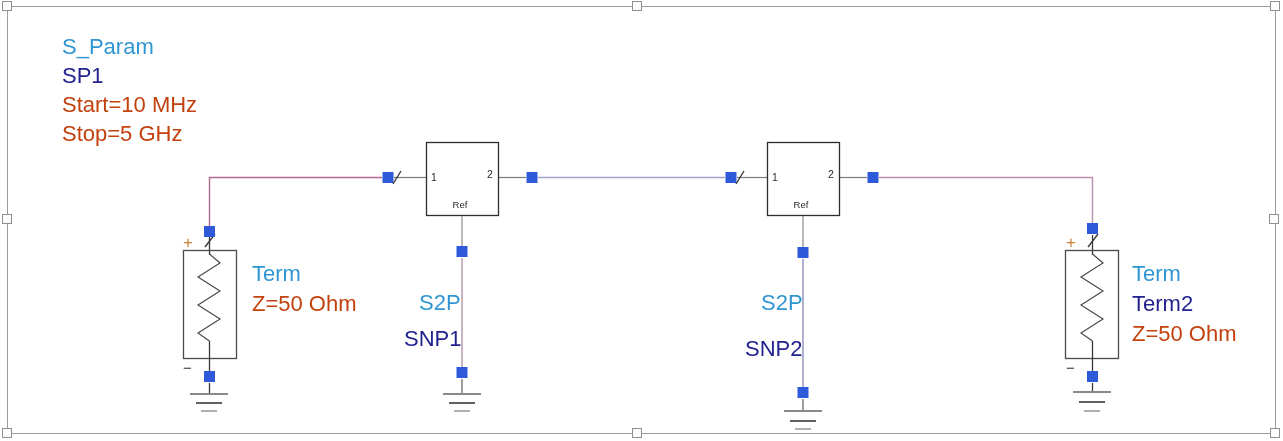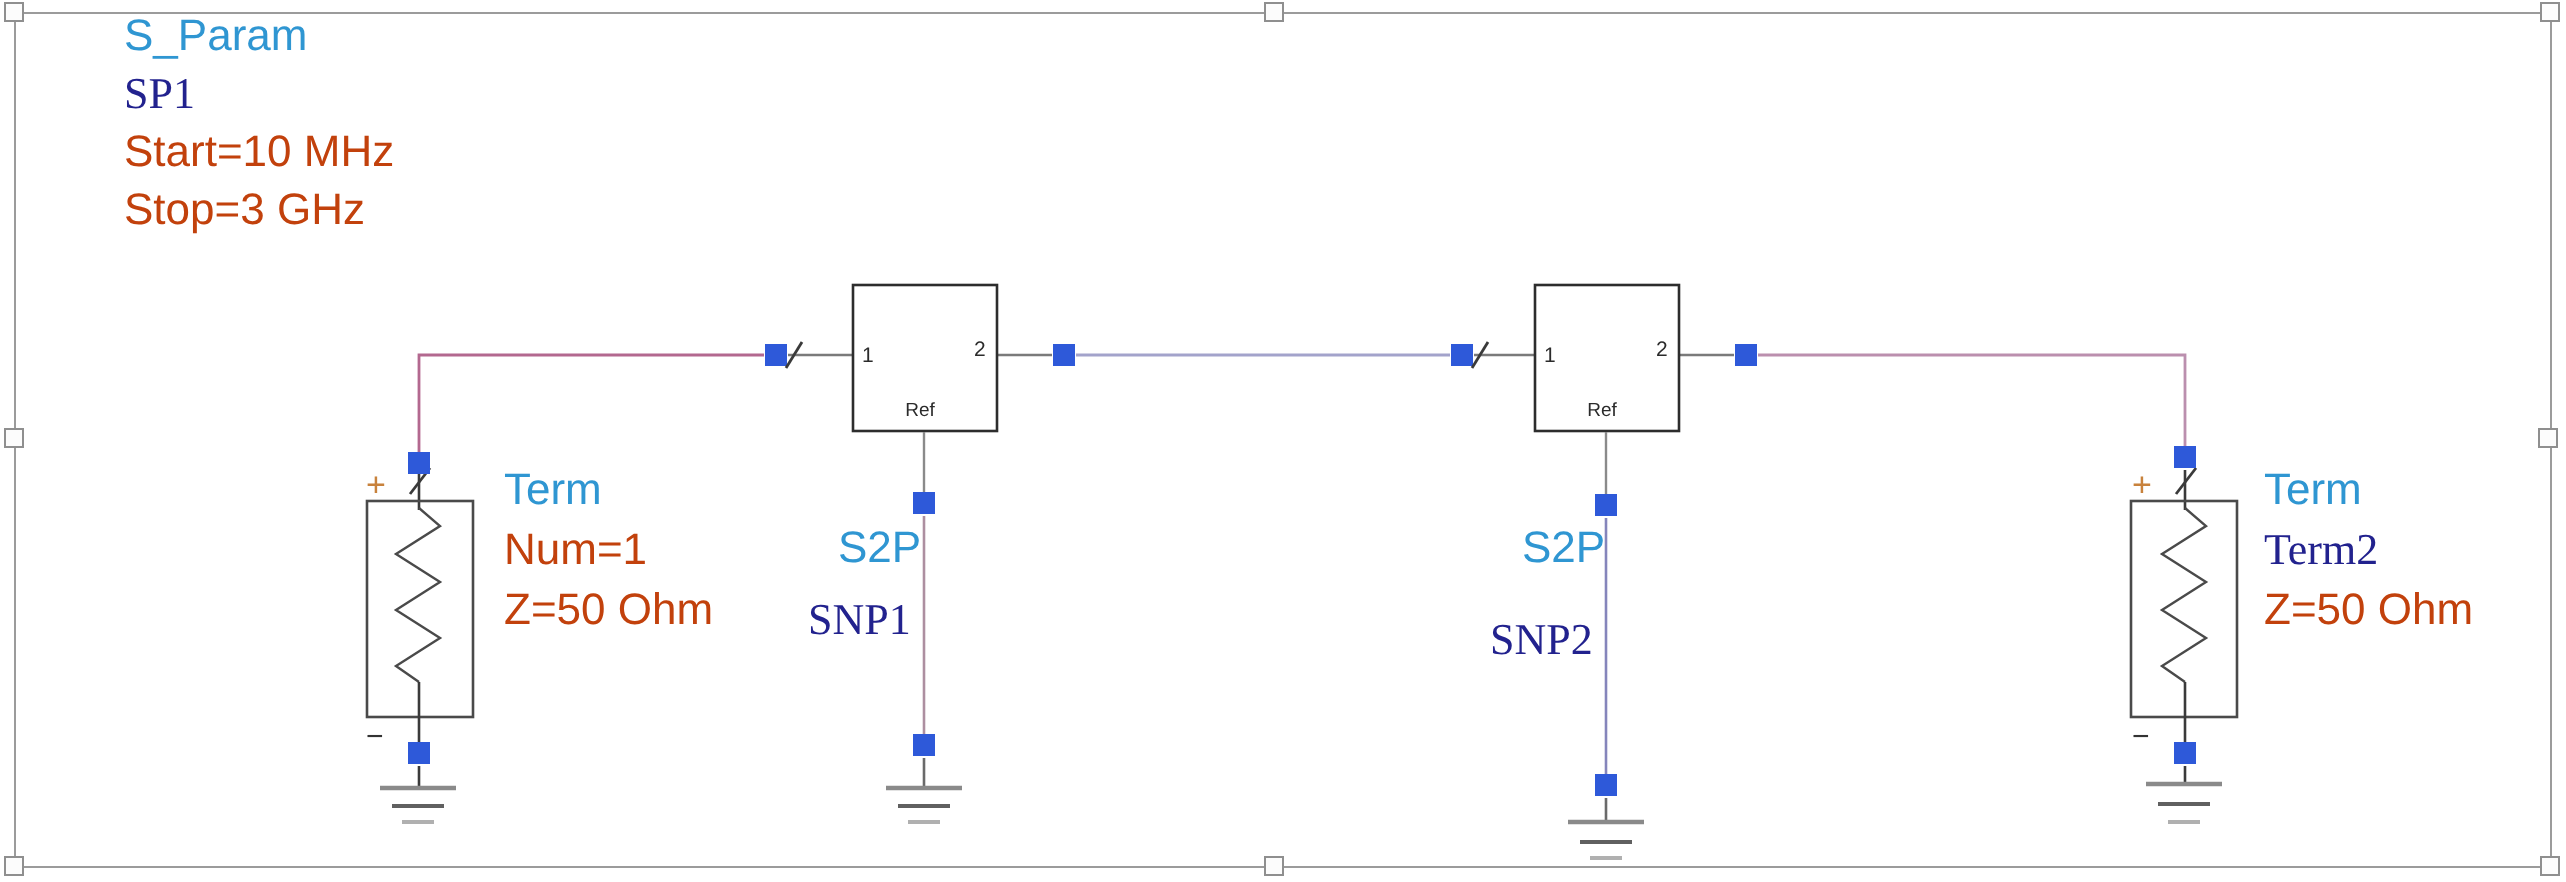--- a/index.html
+++ b/index.html
@@ -4,23 +4,23 @@
 <style>
   html,body{margin:0;padding:0;background:#fff;}
   #page{position:relative;width:1283px;height:441px;background:#ffffff;overflow:hidden;
         font-family:"Liberation Sans",sans-serif;}
   
   .frame{position:absolute;left:7px;top:6px;width:1267px;height:426px;
          border:1px solid #9b9b9b;}
   .handle{position:absolute;width:8px;height:8px;background:#fcfcfc;
           border:1px solid #8f8f8f;z-index:6;}
   
-  .txt{position:absolute;font-size:22px;line-height:30px;white-space:nowrap;z-index:4;}
+  .txt{position:absolute;font-size:22px;line-height:30px;white-space:nowrap;z-index:4;margin-top:29px;}
   .c-label{color:#2f96d2;}
-  .c-name{color:#22228e;font-family:Liberation Serif, serif;}
+  .c-name{color:#22228e;}
   .c-param{color:#c2410c;}
   svg{position:absolute;left:0;top:0;z-index:3;}
 </style>
 </head>
 <body>
 
 <div id="page">
 
   <div class="frame"></div>
   <div class="handle" style="left:2px;top:1px"></div>
@@ -136,26 +136,25 @@
     <g stroke="#3a3a3a" stroke-width="1.4">
       <path d="M393 184 L401 171"></path>
       <path d="M736 184 L744 171"></path>
     </g>
   </svg>
 
   <div class="txt" style="left:62px;top:3px;line-height:29px">
     <div class="c-label">S_Param</div>
     <div class="c-name">SP1</div>
     <div class="c-param">Start=10 MHz</div>
-    <div class="c-param">Stop=3 GHz</div>
+    <div class="c-param">Stop=5 GHz</div>
   </div>
 
   <div class="txt" style="left:252px;top:230px">
     <div class="c-label">Term</div>
-    <div class="c-param">Num=1</div>
     <div class="c-param">Z=50 Ohm</div>
   </div>
 
   <div class="txt c-label" style="left:419px;top:259px">S2P</div>
   <div class="txt c-name" style="left:404px;top:295px">SNP1</div>
 
   <div class="txt c-label" style="left:761px;top:259px">S2P</div>
   <div class="txt c-name" style="left:745px;top:305px">SNP2</div>
 
   <div class="txt" style="left:1132px;top:230px">

